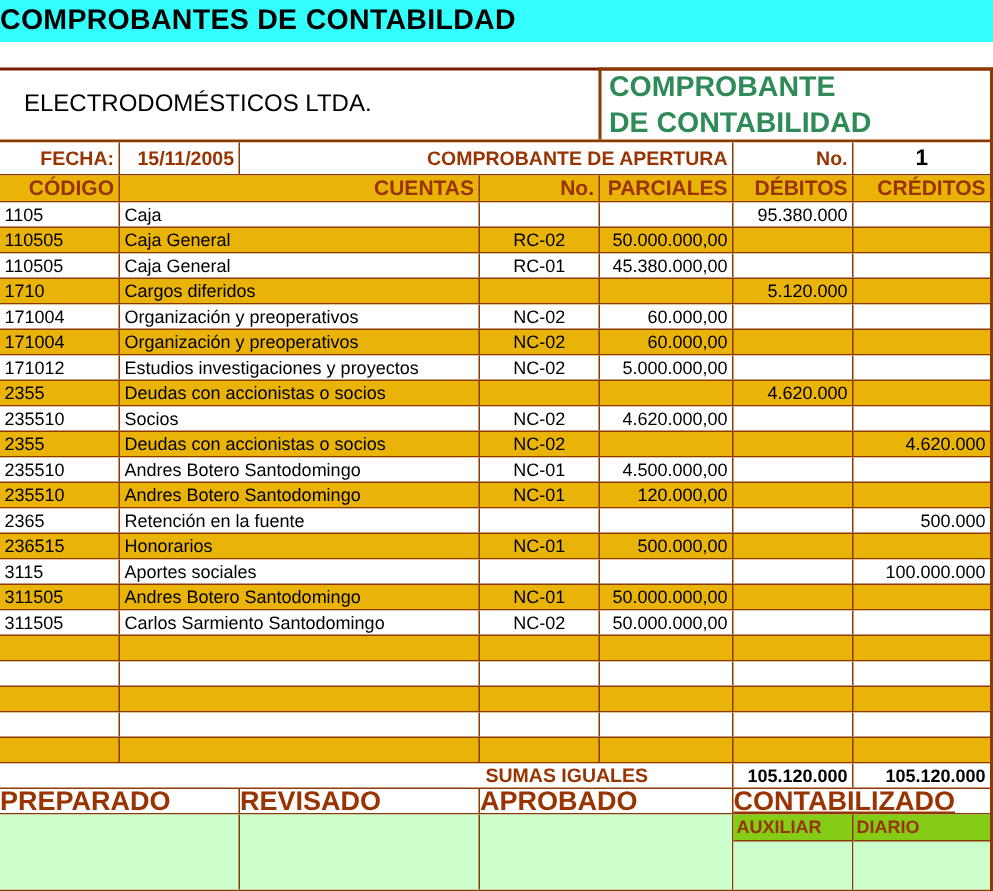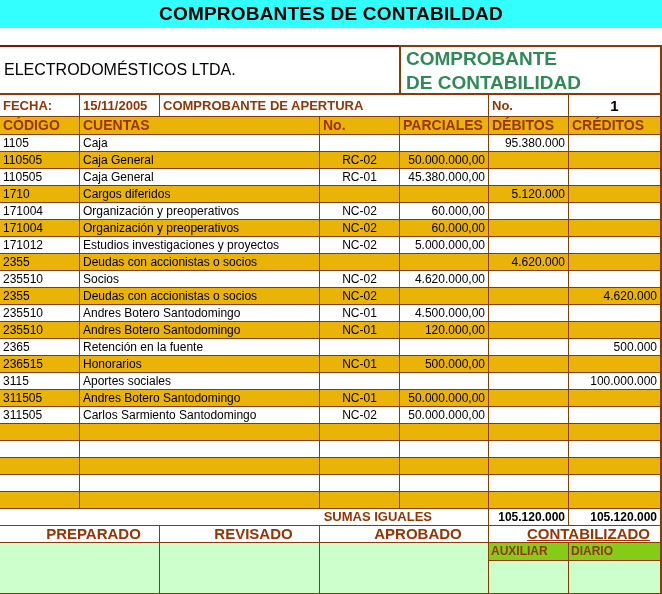--- a/index.html
+++ b/index.html
@@ -1,38 +1,38 @@
 <!DOCTYPE html>
 <html><head>
 <meta charset="utf-8">
 <style>
   html,body{margin:0;padding:0;background:#fff;}
   body{width:662px;height:594px;overflow:hidden;position:relative;font-family:"Liberation Sans",sans-serif;}
-  .title{position:absolute;left:0;top:0;width:662px;height:28px;background:#33ffff;color:#000;font-weight:bold;font-size:19px;text-align:center;line-height:28px;letter-spacing:0.2px;}
+  .title{position:absolute;left:0;top:0;width:662px;height:28px;background:#33ffff;color:#000;font-weight:bold;font-size:19px;line-height:28px;letter-spacing:0.2px;}
   .sheet{position:absolute;left:0;top:45px;width:660px;border-top:2px solid #7a1a00;border-right:2px solid #8b3a00;}
   .hdr{position:relative;height:46px;border-bottom:2px solid #8b3a00;}
-  .company{position:absolute;left:4px;top:0;height:46px;line-height:46px;font-size:16px;color:#000;}
+  .company{position:absolute;left:16px;top:0;height:46px;line-height:46px;font-size:16px;color:#000;}
   .comp-box{position:absolute;left:399px;top:-2px;width:259px;height:46px;border-left:2px solid #8b3a00;border-top:2px solid #8b3a00;padding-left:5px;color:#2e8b57;font-weight:bold;font-size:19px;line-height:24px;}
   .row{position:relative;display:flex;height:17px;border-bottom:1px solid #8b3a00;box-sizing:border-box;}
   .row > div{box-sizing:border-box;border-right:1px solid #8b3a00;font-size:12px;line-height:16px;white-space:nowrap;overflow:hidden;padding:0 3px;}
   .row > div:last-child{border-right:none;}
   .c1{width:80px;} .c2{width:240px;} .c3{width:80px;} .c4{width:89px;} .c5{width:80px;} .c6{width:91px;}
   .yellow{background:#eab308;}
   .white{background:#fff;}
-  .lbl{color:#993300;font-weight:bold;font-size:13px !important;}
+  .lbl{color:#993300;font-weight:bold;font-size:13px !important;text-align:right;}
   .fecha-row{height:22px;border-top:none;}
   .fecha-row > div{line-height:21px;}
   .colhdr{height:18px;}
   .colhdr > div{line-height:17px;font-size:14px !important;}
   .right{text-align:right;}
   .center{text-align:center;}
   .sumas{height:17px;}
   .sumas .bold{font-weight:bold;color:#000;font-size:12px;text-align:right;}
   .sign-hdr{display:flex;height:17px;border-bottom:1px solid #8b3a00;box-sizing:border-box;}
-  .sign-hdr > div{box-sizing:border-box;border-right:1px solid #8b3a00;text-align:center;color:#993300;font-weight:bold;font-size:15px;line-height:16px;padding-left:28px;}
+  .sign-hdr > div{box-sizing:border-box;border-right:1px solid #8b3a00;color:#993300;font-weight:bold;font-size:18px;line-height:16px;}
   .sign-body{display:flex;height:50px;border-bottom:3px solid #8b3a00;box-sizing:content-box;}
   .sign-body > div{box-sizing:border-box;border-right:1px solid #8b3a00;background:#ccffcc;}
   .contab{display:flex;flex-direction:column;width:171px;border-right:none !important;background:transparent !important;}
   .contab-lbls{display:flex;height:17px;background:#84cc16;}
   .contab-lbls div{box-sizing:border-box;color:#993300;font-weight:bold;font-size:12px;line-height:17px;padding-left:2px;}
   .contab-box{display:flex;flex:1;}
   .contab-box div{box-sizing:border-box;background:#ccffcc;border-top:1px solid #8b3a00;}
 </style>
 </head>
 <body>

